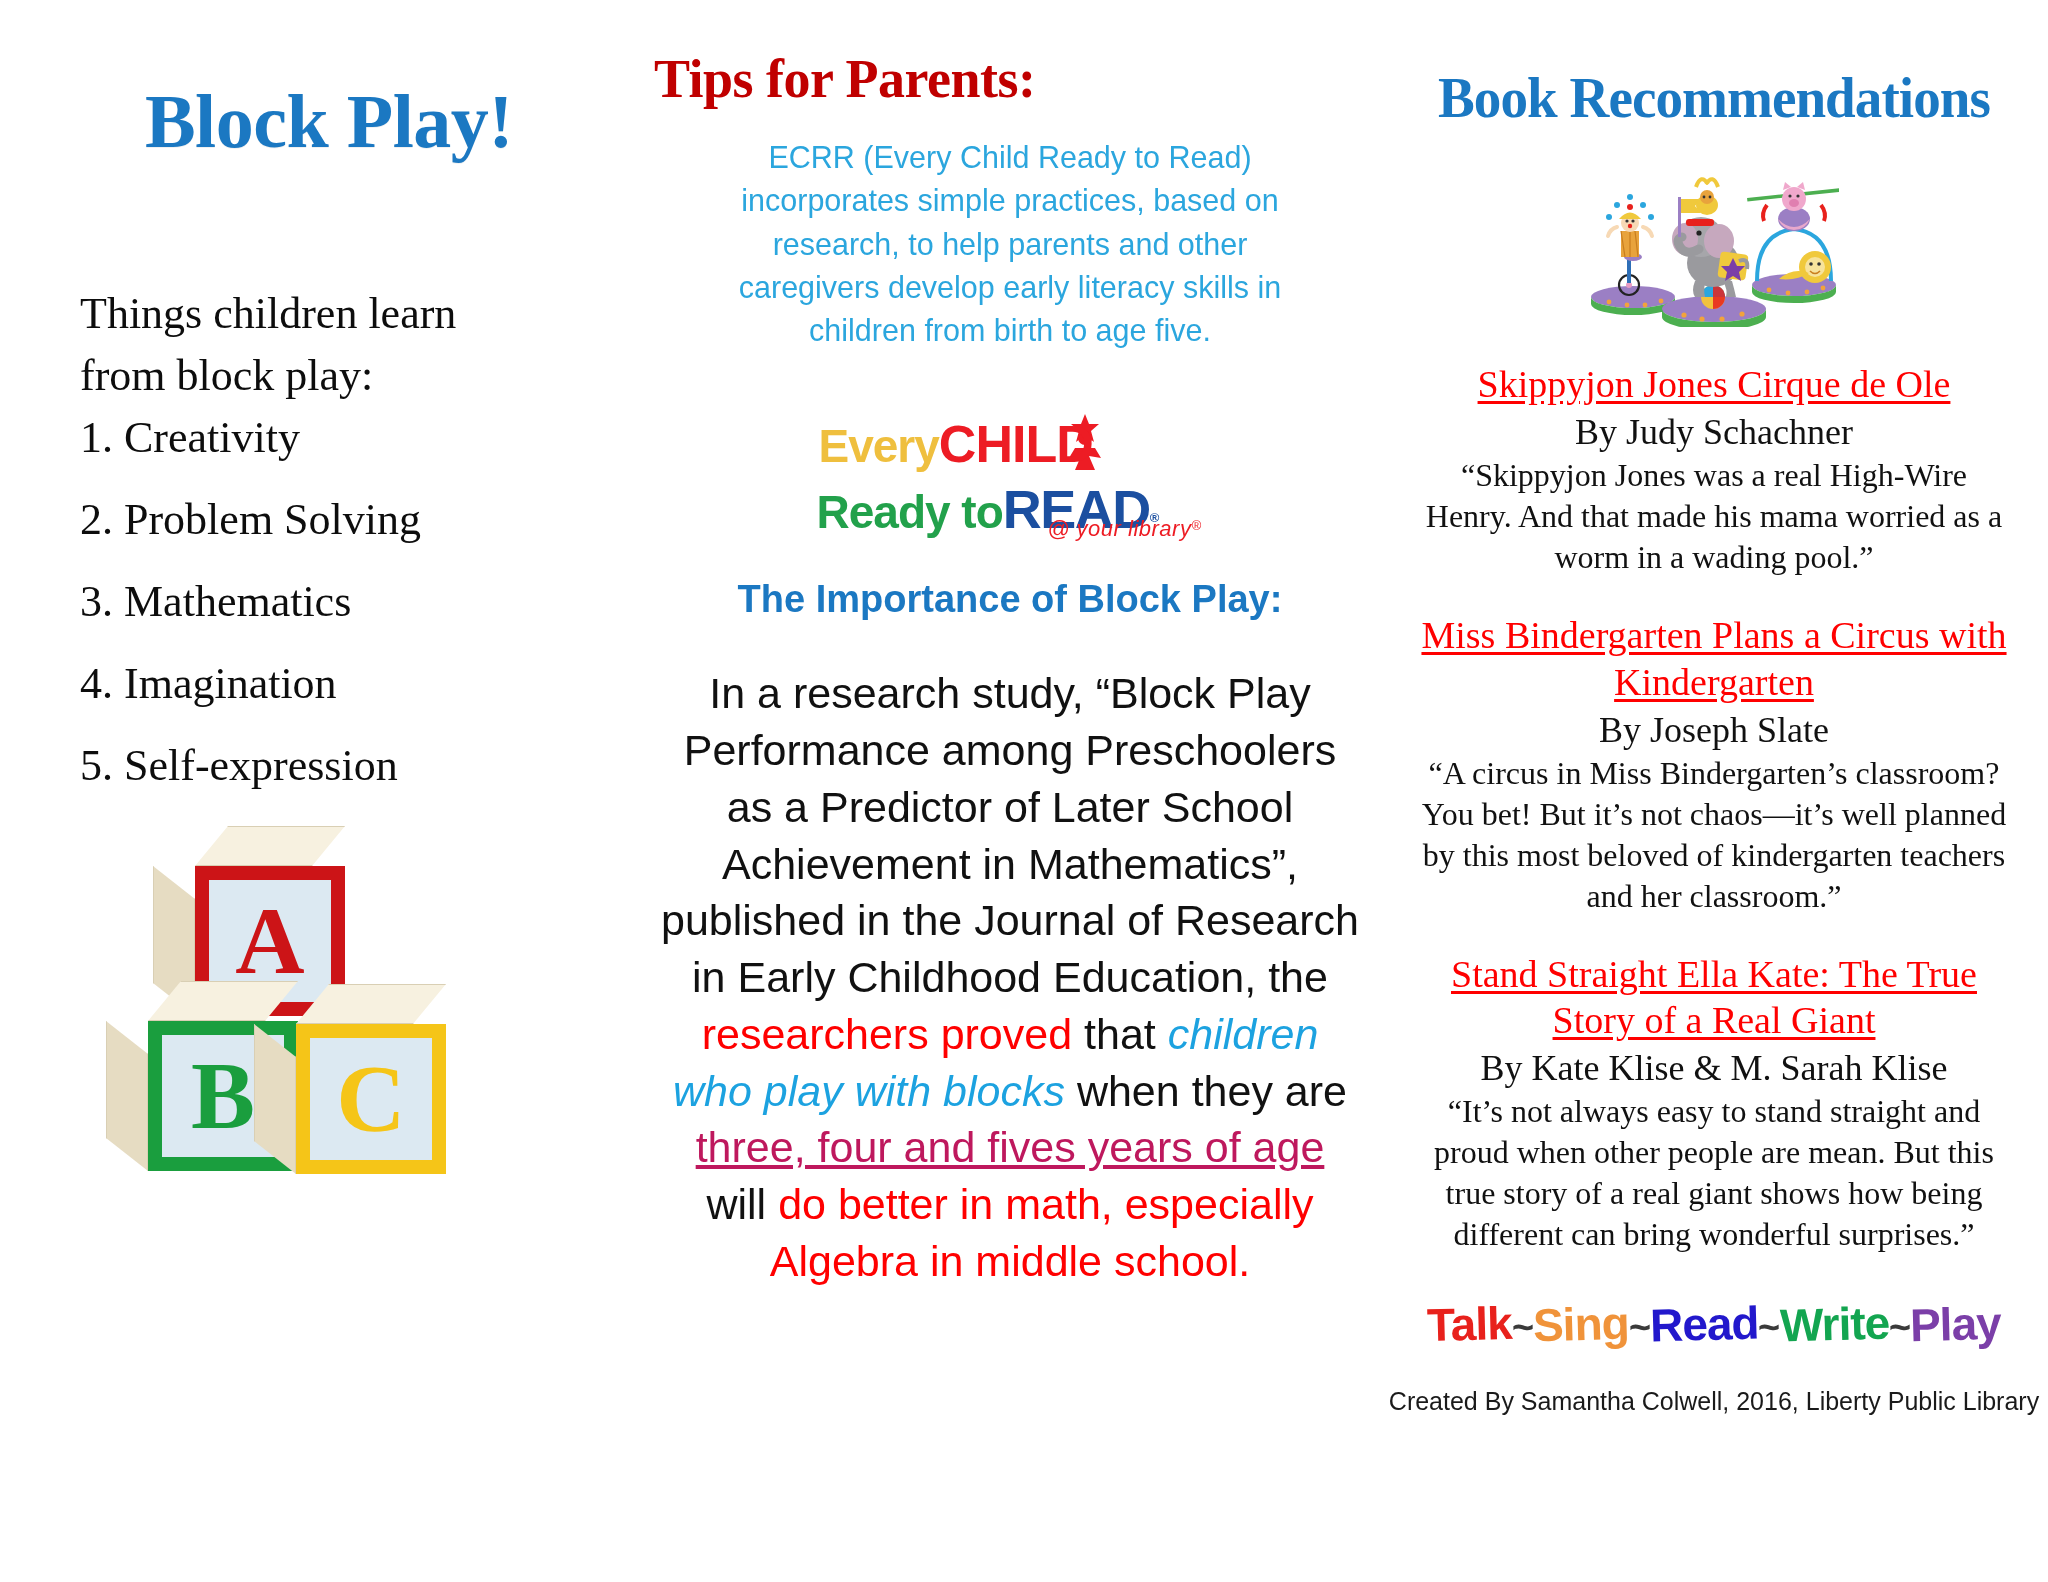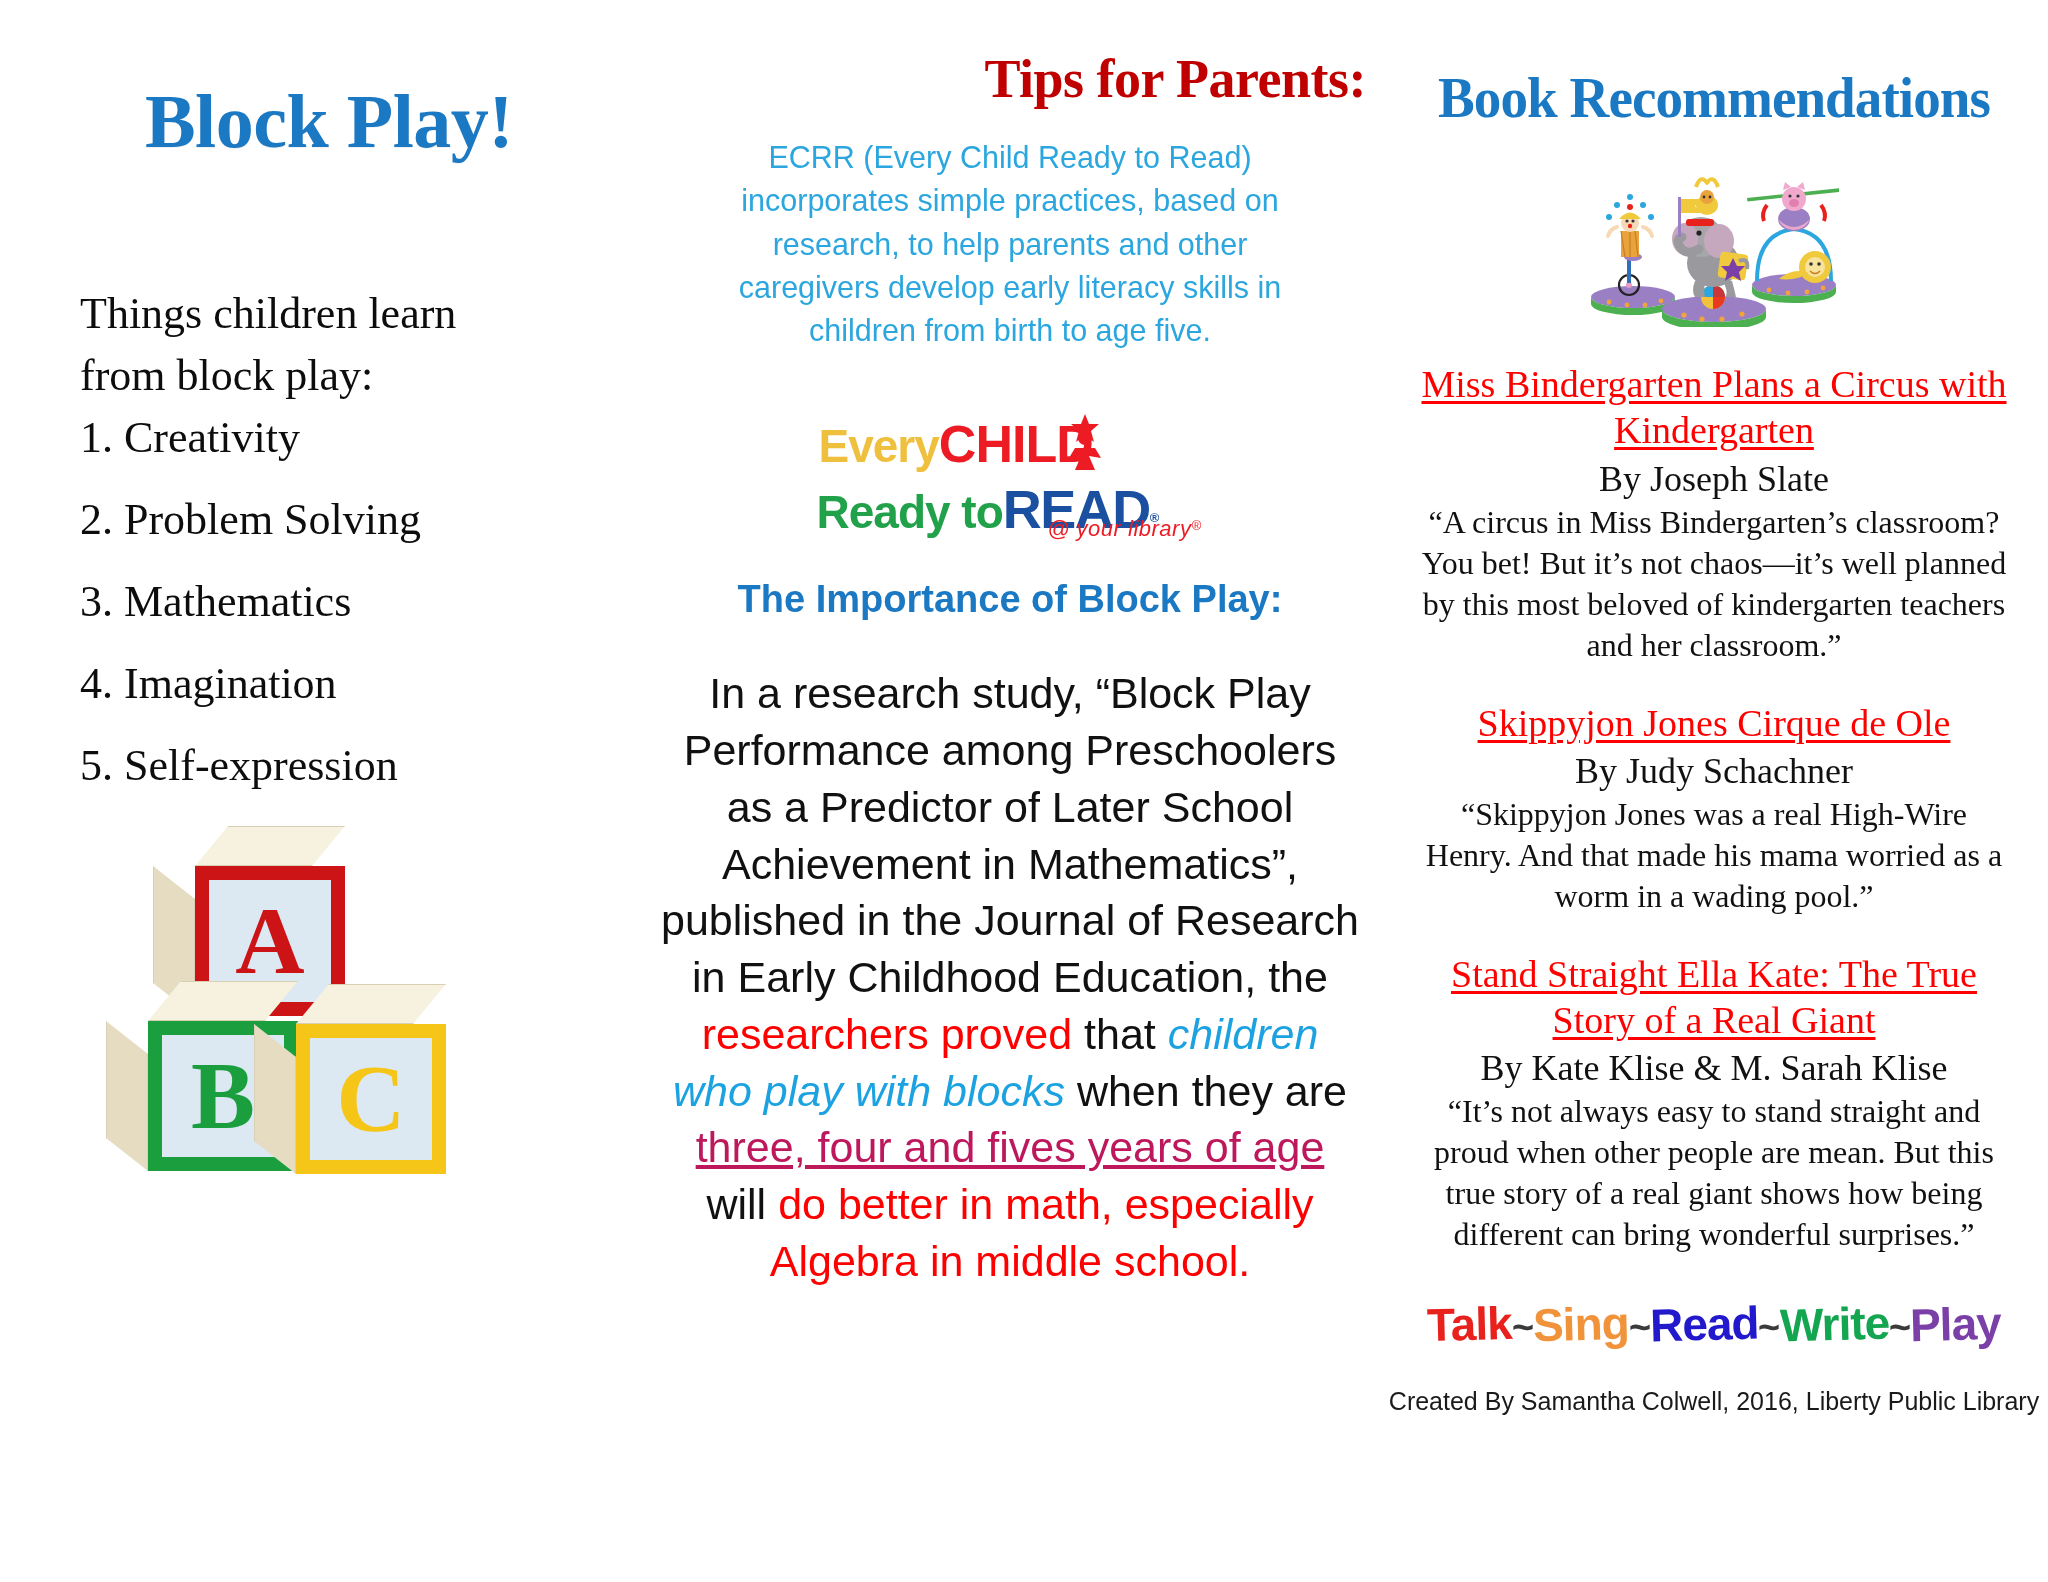--- a/index.html
+++ b/index.html
@@ -38,21 +38,21 @@
     font-family:"Liberation Serif", serif;
     font-size:44px;color:#0d0d0d;line-height:1.0;
     margin:0 0 38px 0;white-space:nowrap;
   }
   .blocks-img{margin:22px 0 0 100px;}
 
   
   .tips-head{
     font-family:"Liberation Serif", serif;
     font-weight:bold;color:#C00000;
-    font-size:54px;text-align:right;margin:48px 0 0 0;
+    font-size:54px;text-align:left;margin:48px 0 0 0;
     letter-spacing:-0.5px;
   }
   .ecrr-para{
     font-family:"Liberation Sans", sans-serif;
     color:#2BA6DE;font-size:30.5px;line-height:1.42;
     text-align:center;margin:26px auto 0 auto;width:560px;
   }
   .logo-wrap{margin:60px 0 0 0;display:flex;justify-content:center;}
   .imp-head{
     font-family:"Liberation Sans", sans-serif;
@@ -331,29 +331,29 @@
         <circle cx="226" cy="110" r="16" fill="#F0C93C"></circle>
         <circle cx="226" cy="110" r="10" fill="#F7E39C"></circle>
         <circle cx="222" cy="107" r="1.8" fill="#333"></circle>
           <circle cx="230" cy="107" r="1.8" fill="#333"></circle>
         <path d="M221 114 q5 5 10 0" stroke="#C97E1E" stroke-width="1.6" fill="none"></path>
         <path d="M190 122 q14 -12 30 -6 q-12 8 -30 6 z" fill="#F0C93C"></path>
       </svg>
     </div>
 
     <div class="book">
+      <div class="book-title">Skippyjon Jones Cirque de Ole</div>
+      <div class="book-author">By Judy Schachner</div>
+      <div class="book-quote">“Skippyjon Jones was a real High-Wire Henry. And that made his mama worried as a worm in a wading pool.”</div>
+    </div>
+
+    <div class="book">
       <div class="book-title">Miss Bindergarten Plans a Circus with Kindergarten</div>
       <div class="book-author">By Joseph Slate</div>
       <div class="book-quote">“A circus in Miss Bindergarten’s classroom? You bet! But it’s not chaos—it’s well planned by this most beloved of kindergarten teachers and her classroom.”</div>
-    </div>
-
-    <div class="book">
-      <div class="book-title">Skippyjon Jones Cirque de Ole</div>
-      <div class="book-author">By Judy Schachner</div>
-      <div class="book-quote">“Skippyjon Jones was a real High-Wire Henry. And that made his mama worried as a worm in a wading pool.”</div>
     </div>
 
     <div class="book">
       <div class="book-title">Stand Straight Ella Kate: The True Story of a Real Giant</div>
       <div class="book-author">By Kate Klise &amp; M. Sarah Klise</div>
       <div class="book-quote">“It’s not always easy to stand straight and proud when other people are mean. But this true story of a real giant shows how being different can bring wonderful surprises.”</div>
     </div>
 
     <div class="tsrwp">
       <span style="color:#E8211C;">Talk</span><span class="tilde">~</span><span style="color:#F0933A;">Sing</span><span class="tilde">~</span><span style="color:#2218CC;">Read</span><span class="tilde">~</span><span style="color:#13A550;">Write</span><span class="tilde">~</span><span style="color:#7B3FA8;">Play</span>

